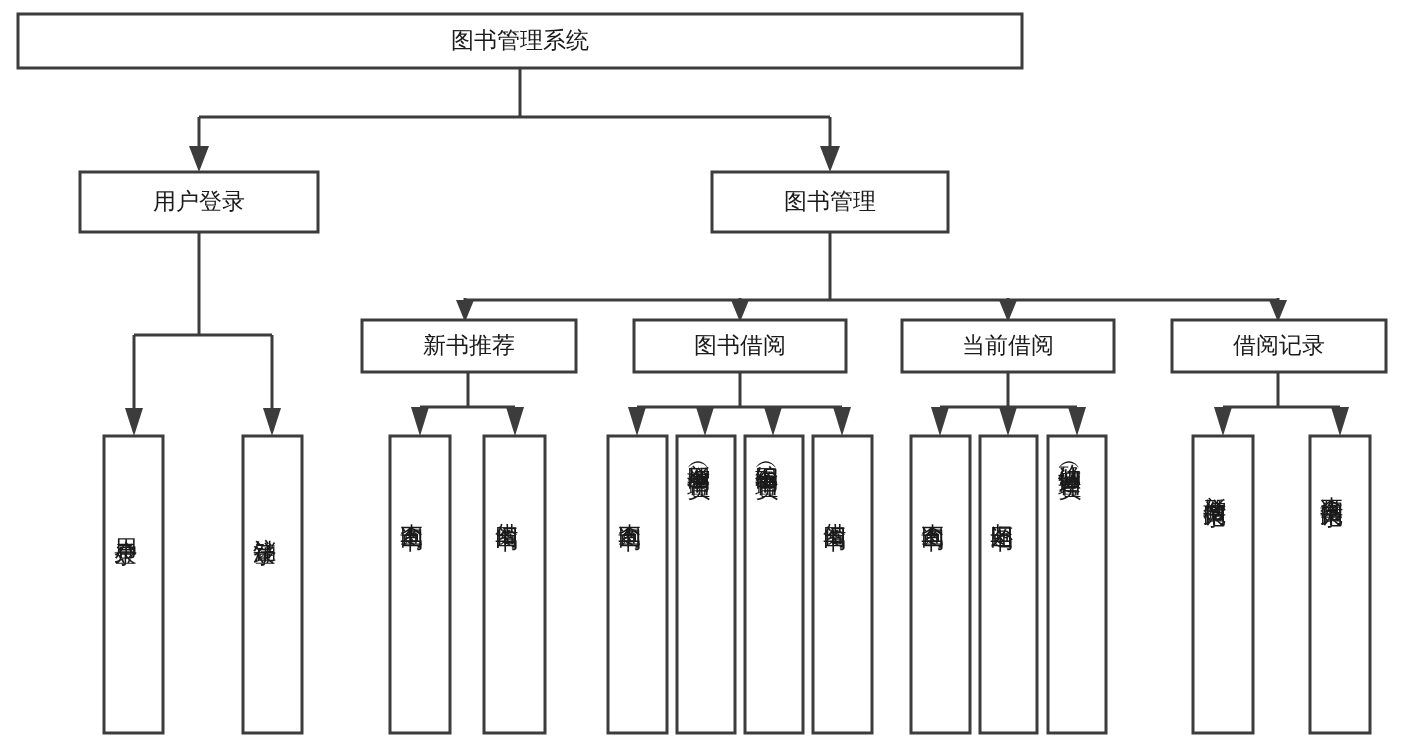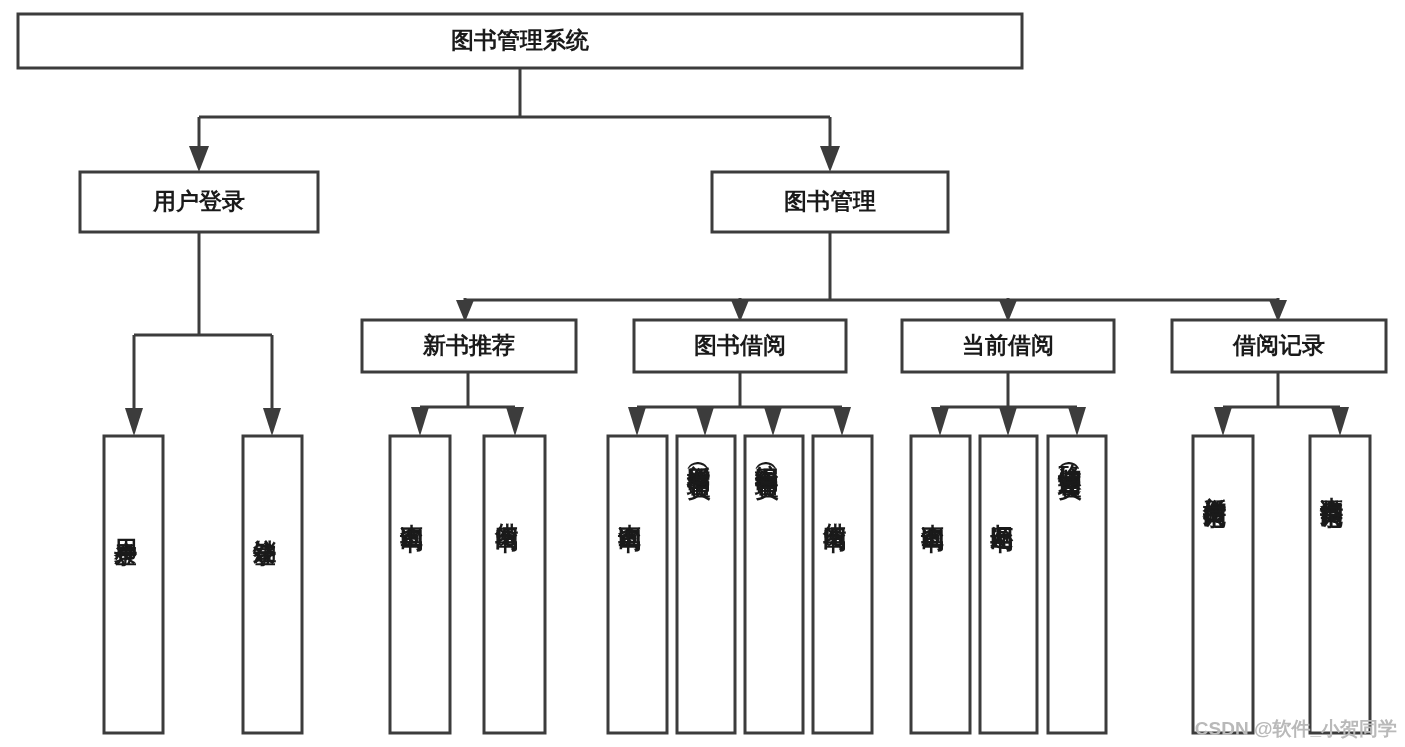--- a/index.html
+++ b/index.html
@@ -11,21 +11,20 @@
     width: 1405px;
     height: 747px;
     font-family: "Liberation Sans", "DejaVu Sans", sans-serif;
     overflow: hidden;
     position: relative;
   }
   #diagram-root {
     position: relative;
     width: 1405px;
     height: 747px;
-    font-weight: bold;
   }
   svg.flow {
     position: absolute;
     top: 0;
     left: 0;
     width: 1405px;
     height: 747px;
   }
   .node-box {
     fill: #ffffff;
@@ -214,15 +213,14 @@
   <div class="node-label-v" style="left:753px; top:446px;">编辑图书（管理员）</div>
   <div class="node-label-v" style="left:821px; top:505px;">借阅图书</div>
 
   <div class="node-label-v" style="left:919px; top:505px;">查询图书</div>
   <div class="node-label-v" style="left:988px; top:505px;">归还图书</div>
   <div class="node-label-v" style="left:1056px; top:446px;">确认归还（管理员）</div>
 
   <div class="node-label-v" style="left:1201px; top:478px;">新增借阅记录</div>
   <div class="node-label-v" style="left:1318px; top:478px;">查询借阅记录</div>
 
-  <div class="watermark">CSDN @软件_小贺同学</div>
 
 </div>
 
 </body></html>

